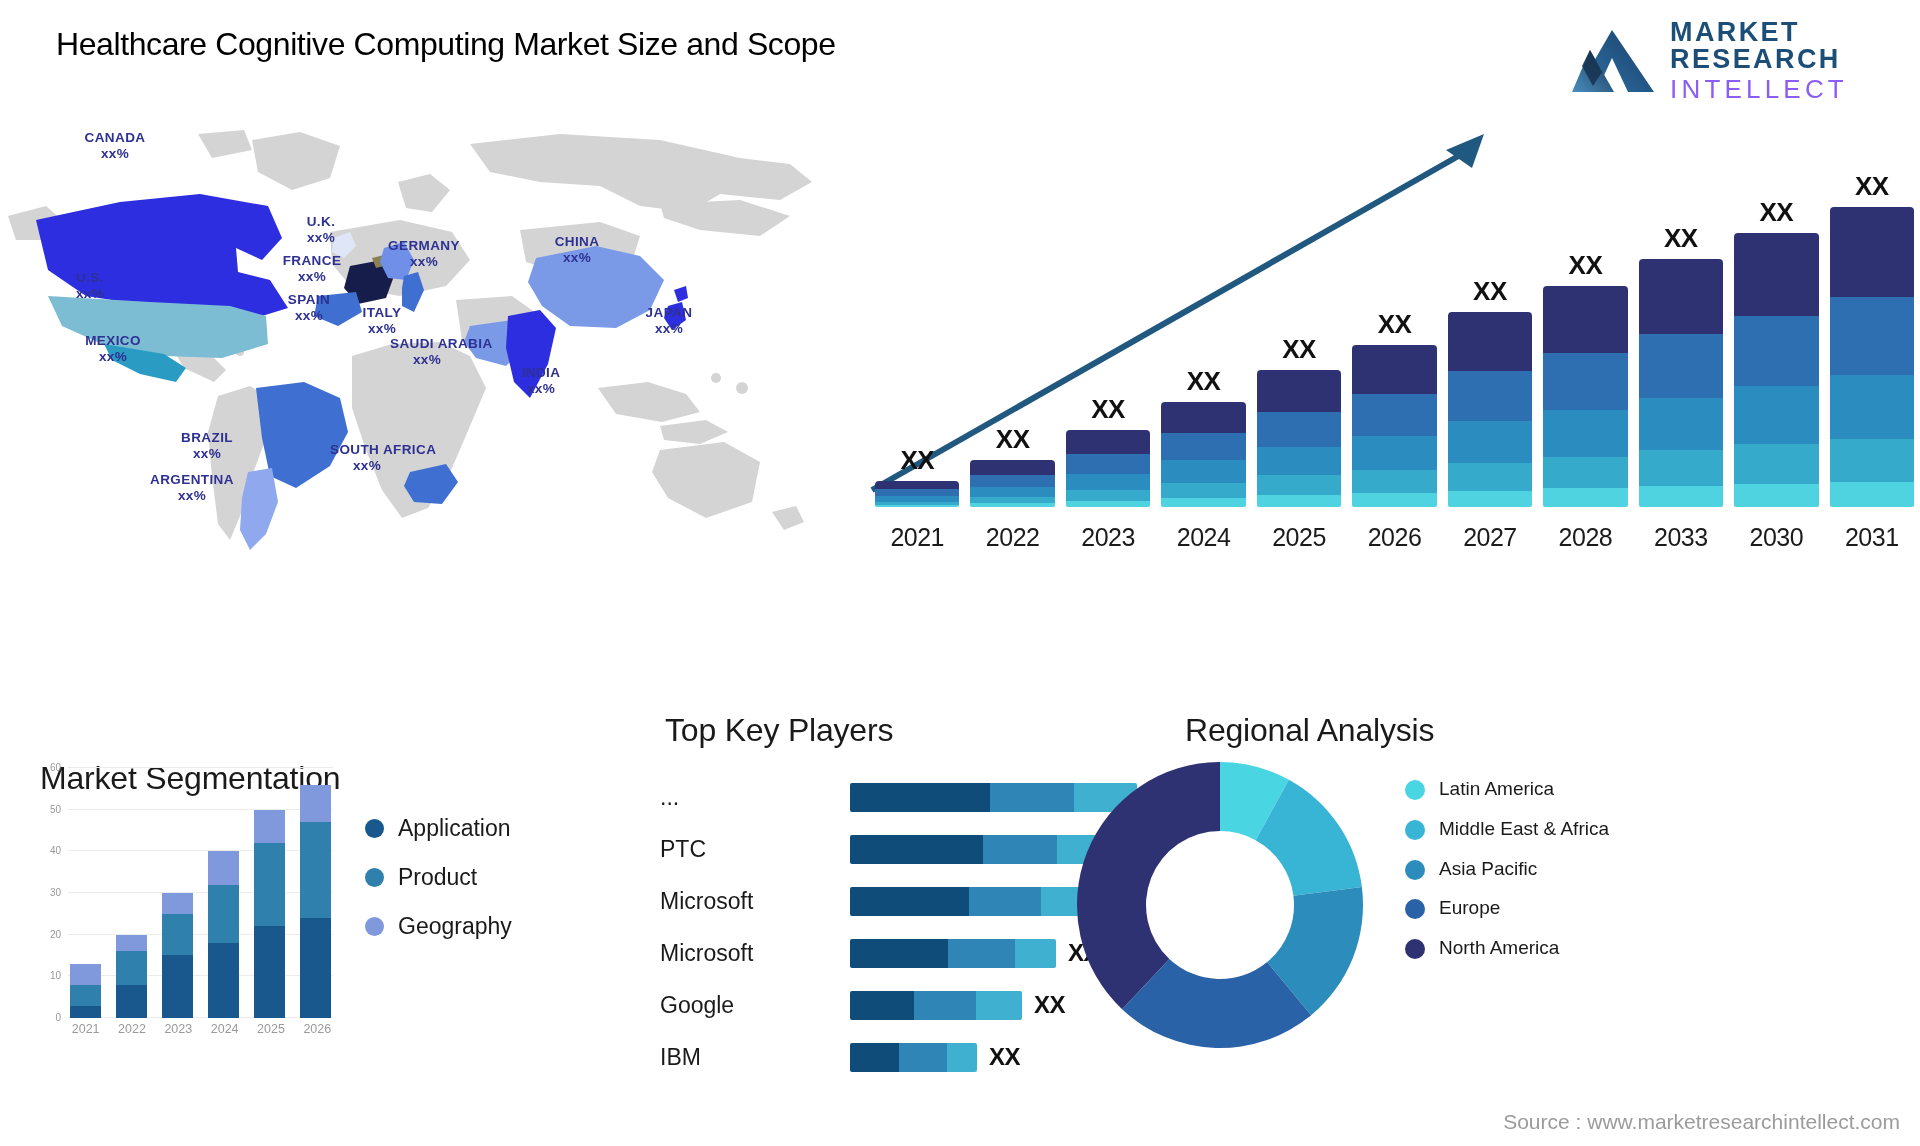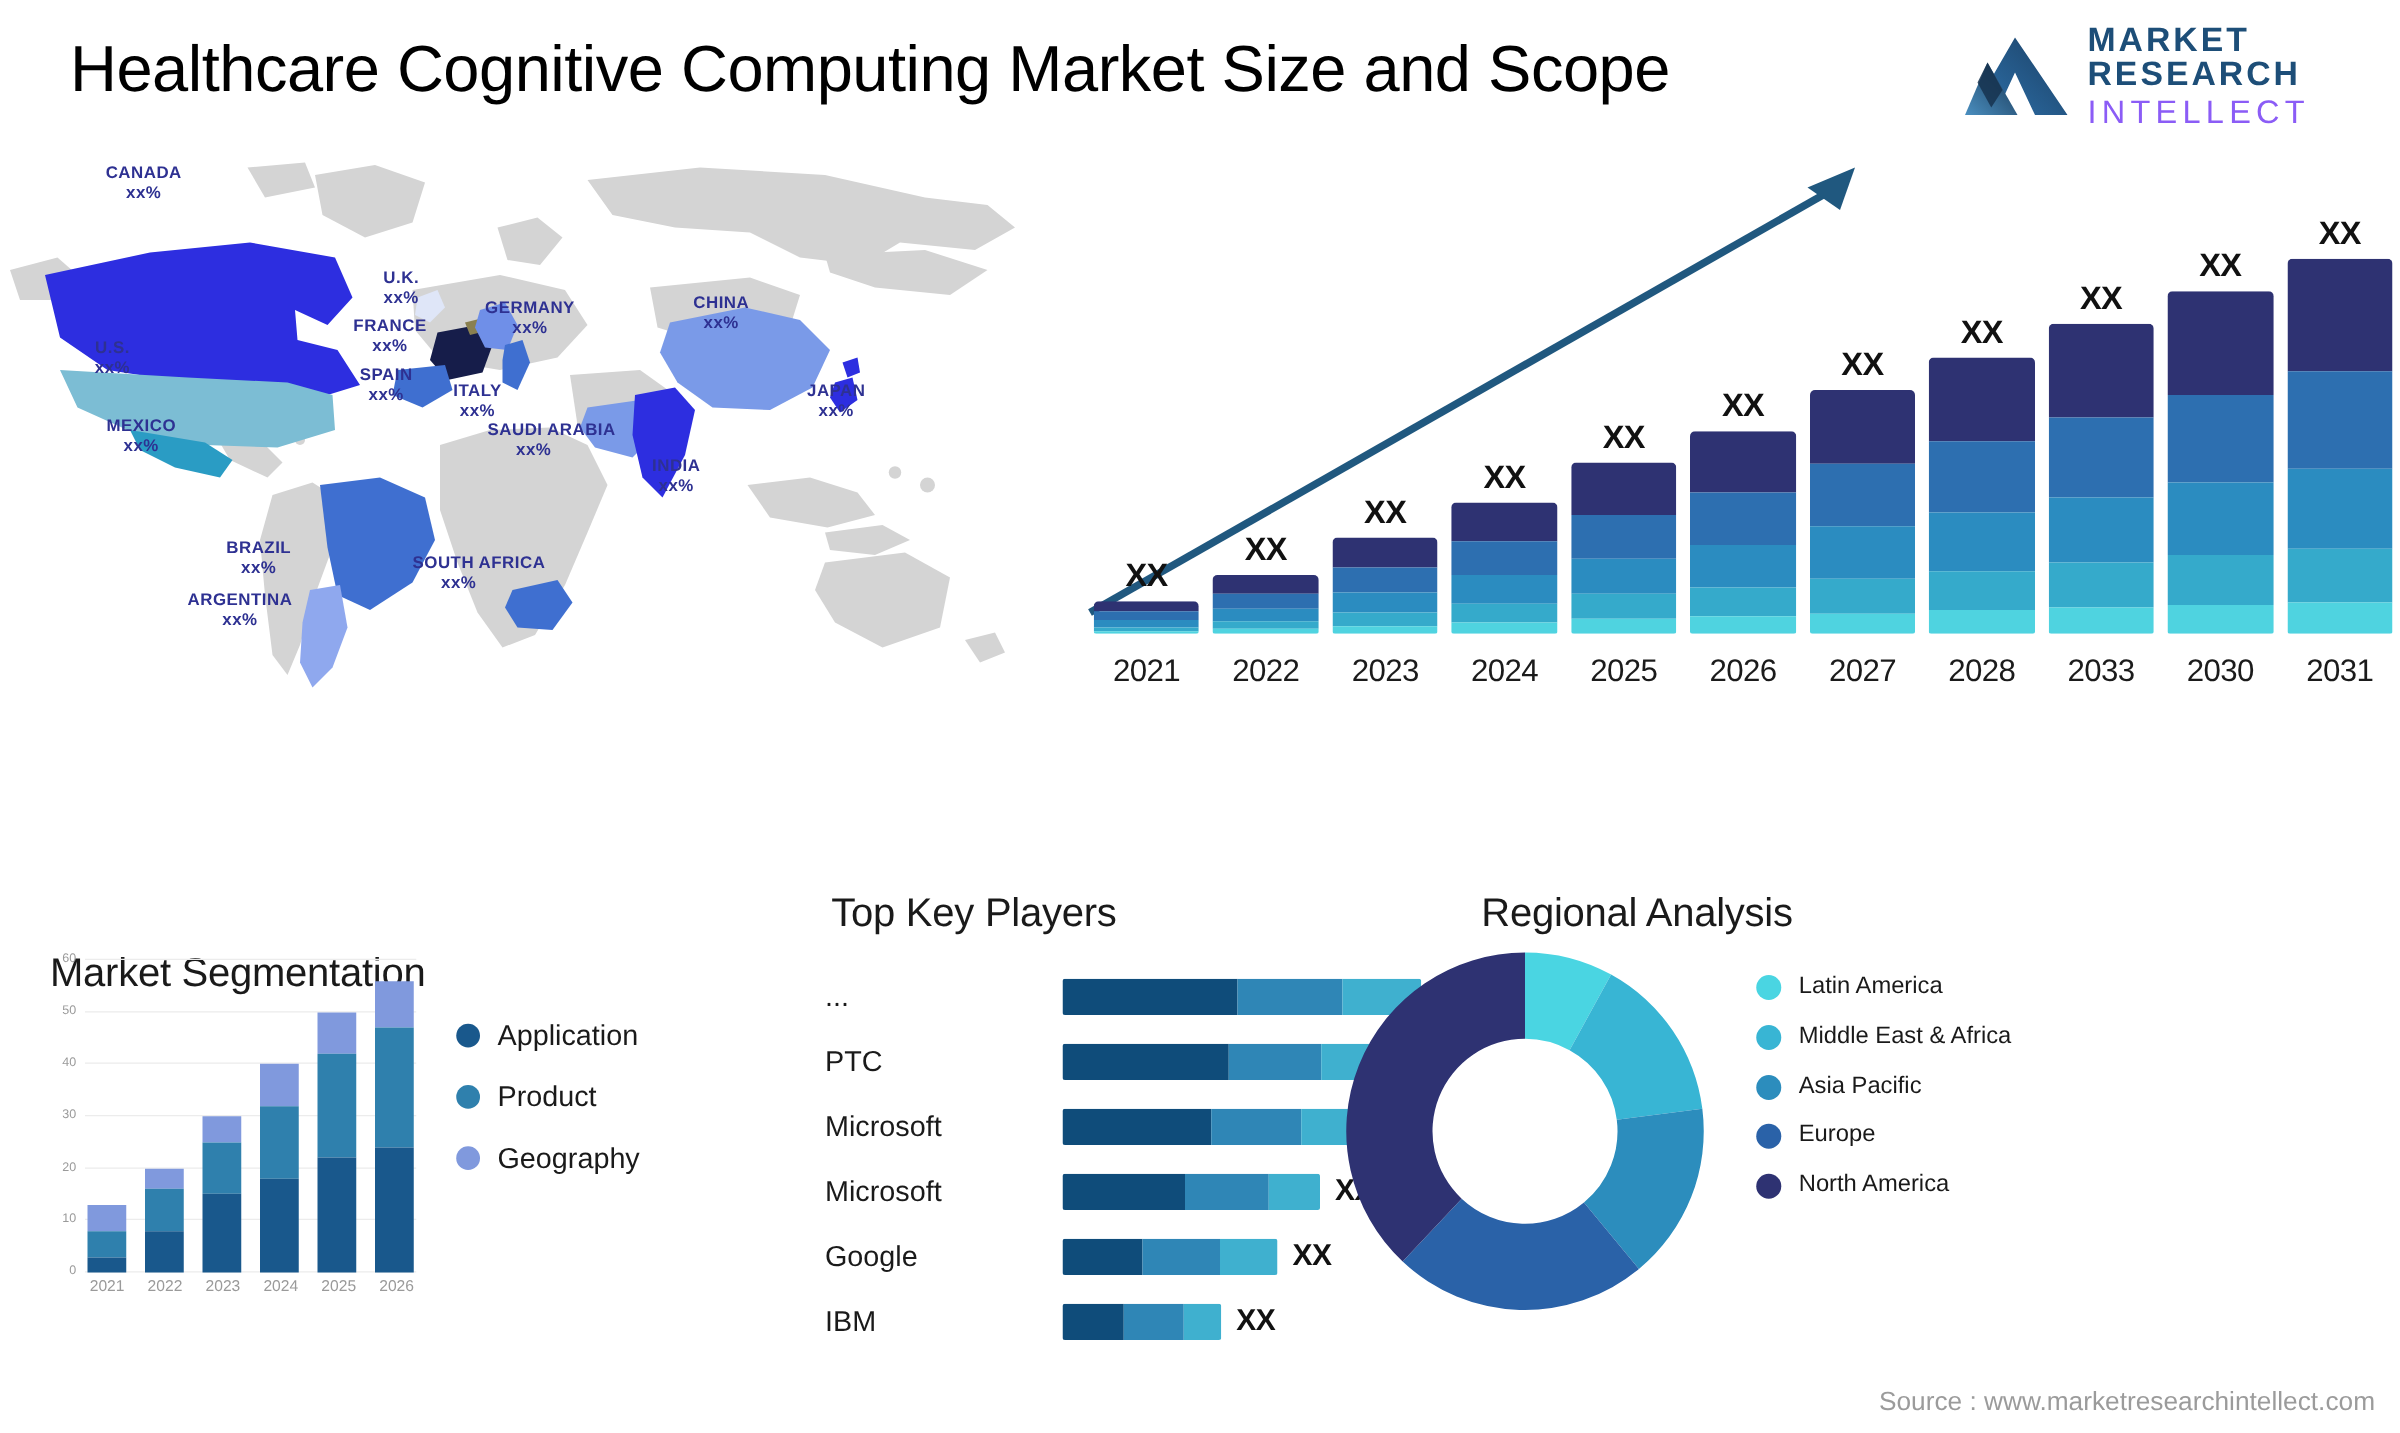--- a/index.html
+++ b/index.html
@@ -7,21 +7,21 @@
     width: 1920px; height: 1146px;
     background: #ffffff;
     font-family: "Liberation Sans", sans-serif;
     overflow: hidden;
   }
   #root { position: relative; width: 1920px; height: 1146px; }
 
   
   #page-title {
     position: absolute; left: 56px; top: 26px;
-    font-size: 52px; font-weight: 400; color: #000;
+    font-size: 32px; font-weight: 400; color: #000;
     letter-spacing: -0.4px;
     font-family: "Liberation Sans", sans-serif;
   }
   #brand-logo {
     position: absolute; right: 22px; top: 14px;
     width: 330px; height: 92px;
     display: flex; align-items: center; gap: 12px;
   }
   #brand-mark { width: 90px; height: 72px; flex: none; }
   #brand-words { display: flex; flex-direction: column; justify-content: flex-end; line-height: 1.0; }

